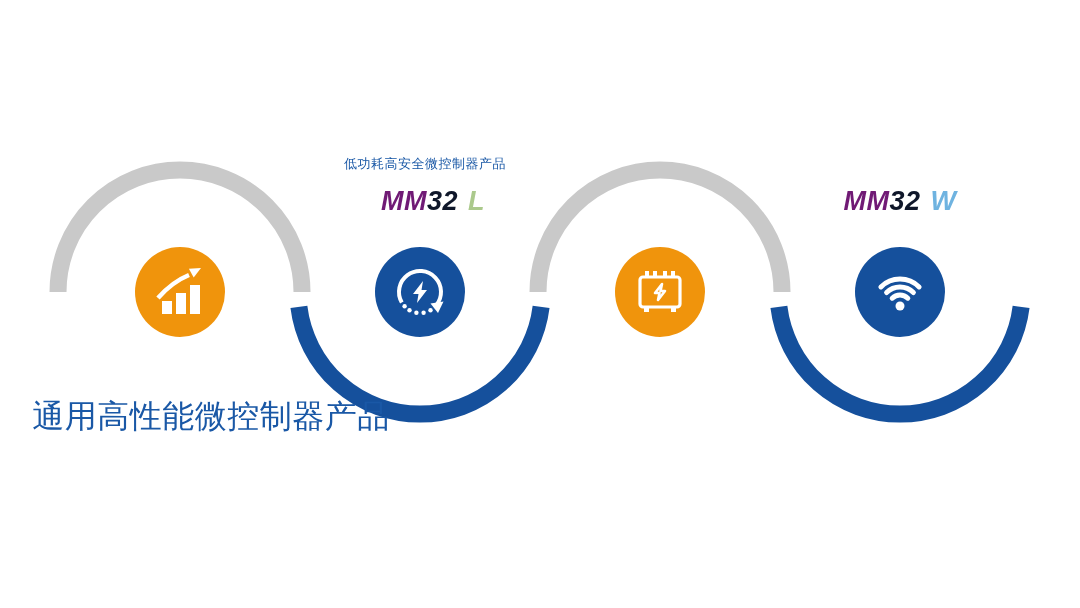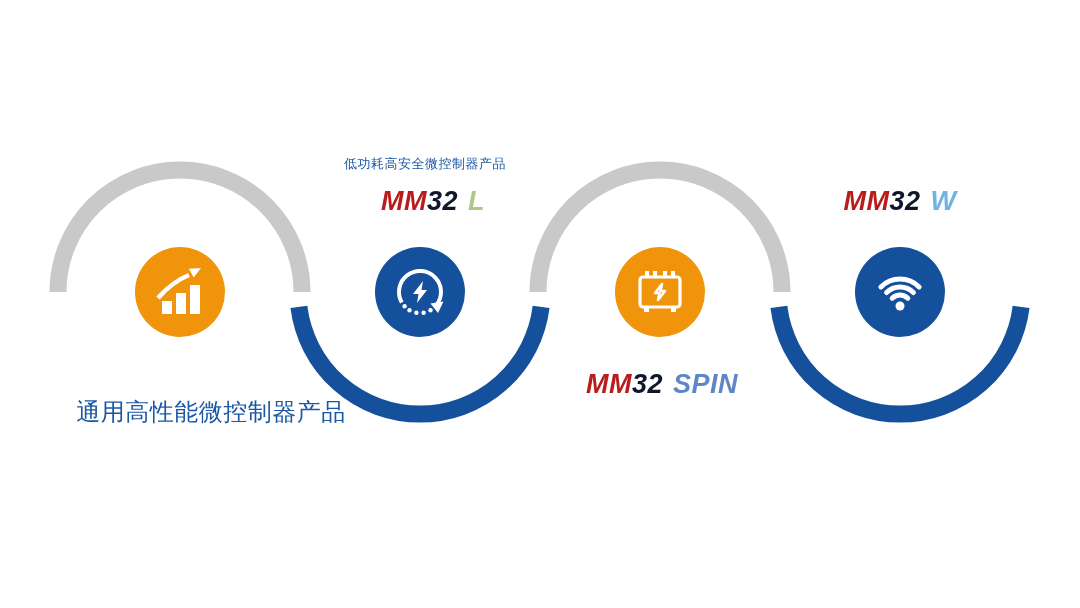--- a/index.html
+++ b/index.html
@@ -17,28 +17,28 @@
     white-space:nowrap;
     text-align:center;
     line-height:1;
   }
   .desc{
     font-size:13px;
     letter-spacing:0.5px;
     color:#1A58A6;
     font-weight:500;
   }
-  .desc-large{font-size:24px;}
+  .desc-large{font-size:32px;}
   .name{
     font-size:27px;
     font-weight:bold;
     font-style:italic;
     letter-spacing:0.5px;
   }
-  .name .mm{color:#b91c1c;text-align:right;}
+  .name .mm{color:#701a75;text-align:right;}
   .name .num{color:#0f172a;}
   .name .sfx{margin-left:10px;}
   .sfx-f{color:#F49E6E;}
   .sfx-l{color:#ABC98C;}
   .sfx-spin{color:#5F86C6;}
   .sfx-w{color:#6FB3E0;}
 </style>
 </head>
 <body>
 
@@ -101,21 +101,18 @@
     </g>
   </svg>
 
   <div class="label desc desc-large" style="left:211px;top:400px">通用高性能微控制器产品</div>
 
   <div class="label desc" style="left:425px;top:157px">低功耗高安全微控制器产品</div>
   <div class="label name" style="left:433px;top:188px">
     <span class="mm">MM</span><span class="num">32</span><span class="sfx sfx-l">L</span>
   </div>
 
-  <div class="label name" style="left:662px;top:371px">
-    <span class="mm">MM</span><span class="num">32</span><span class="sfx sfx-spin">SPIN</span>
-  </div>
 
   <div class="label name" style="left:900px;top:188px">
     <span class="mm">MM</span><span class="num">32</span><span class="sfx sfx-w">W</span>
   </div>
 
 </div>
 
 </body></html>

